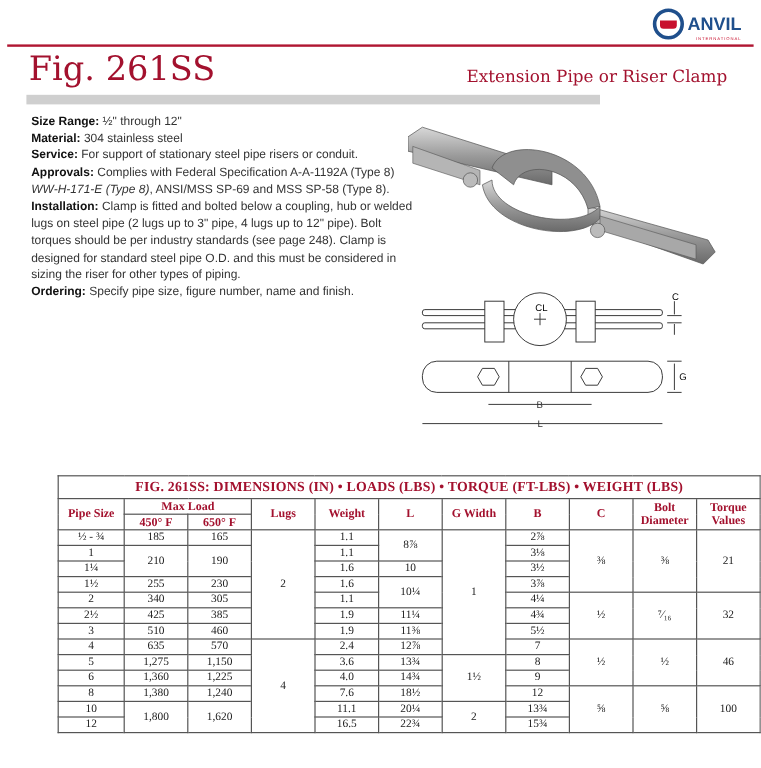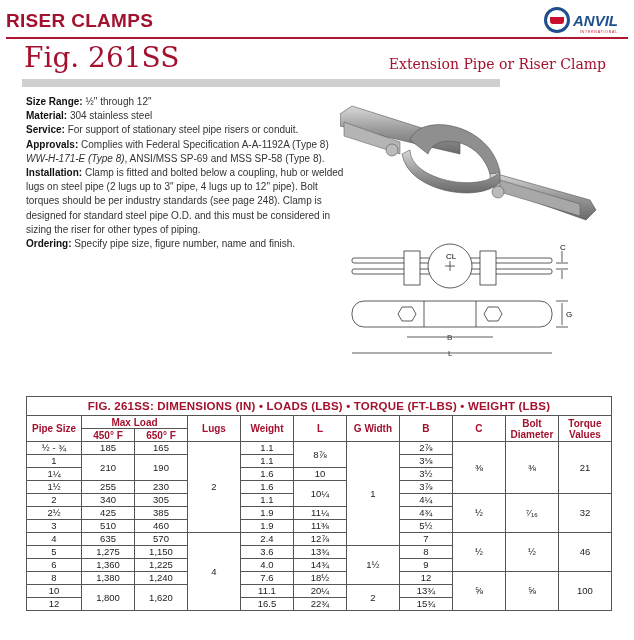--- a/index.html
+++ b/index.html
@@ -2,42 +2,41 @@
 <html><head>
 <meta charset="utf-8">
 <style>
   * { box-sizing: border-box; margin: 0; padding: 0; }
   body { width: 634px; height: 640px; background: #fff; font-family: "Liberation Sans", sans-serif; color: #222; position: relative; overflow: hidden; }
   .header { position: absolute; left: 0; top: 0; width: 634px; height: 38px; }
   .section-title { position: absolute; left: 6px; top: 10px; font-weight: bold; font-size: 19px; color: #a3112e; letter-spacing: 0.3px; }
   .logo { position: absolute; right: 16px; top: 6px; height: 28px; display: flex; align-items: center; }
   .logo-ring { width: 26px; height: 26px; border-radius: 50%; border: 3px solid #1f4f8c; position: relative; background: #fff; }
   .logo-anvil { position: absolute; left: 3px; top: 7px; width: 14px; height: 7px; background: #c8102e; border-radius: 0 0 3px 3px; }
-  .logo-text { margin-left: 3px; font-weight: bold; font-size: 15px; color: #1f4f8c; font-style: italic; line-height: 1; }
+  .logo-text { margin-left: 3px; font-weight: bold; font-size: 15px; color: #1f4f8c; line-height: 1; }
   .logo-sub { position: absolute; right: 0; top: 24px; font-size: 3.5px; color: #c8102e; letter-spacing: 0.8px; }
   .rule { position: absolute; left: 6px; top: 37px; width: 622px; height: 2px; background: #b01632; }
   .fig-title { position: absolute; left: 24px; top: 41px; font-family: "DejaVu Serif", serif; font-weight: normal; font-size: 28px; color: #a3112e; }
   .fig-sub { position: absolute; right: 28px; top: 56px; font-family: "DejaVu Serif", serif; font-weight: normal; font-size: 14px; color: #a3112e; }
   .graybar { position: absolute; left: 22px; top: 79px; width: 478px; height: 8px; background: #cfcfcf; }
   .specs { position: absolute; left: 26px; top: 95px; width: 320px; font-size: 10px; line-height: 14.2px; color: #333; }
   .specs b { color: #111; }
   .photo { position: absolute; left: 340px; top: 92px; width: 262px; height: 140px; }
   .drawing { position: absolute; left: 350px; top: 243px; width: 250px; height: 130px; }
   .table-wrap { position: absolute; left: 26px; top: 396px; width: 586px; }
-  table { border-collapse: collapse; width: 100%; font-size: 9.5px; font-family: Liberation Sans, sans-serif; }
+  table { border-collapse: collapse; width: 100%; font-size: 9.5px; font-family: Liberation Serif, serif; margin-left: 22px; }
   td, th { border: 1.2px solid #555; text-align: center; padding: 0; height: 13px; line-height: 12px; }
   .t-title th { color: #a3112e; font-size: 11.5px; font-weight: bold; height: 19px; letter-spacing: 0.2px; }
   .t-head th { color: #a3112e; font-weight: bold; font-size: 10px; line-height: 11px; }
   td { color: #222; }
 </style>
 </head>
 <body>
 
 <div class="header">
-  <div class="section-title">RISER CLAMPS</div>
   <div class="logo">
     <div class="logo-ring">
         <div class="logo-anvil"></div>
       </div>
     <span class="logo-text">ANVIL</span>
     <span class="logo-sub">INTERNATIONAL</span>
   </div>
 </div>
 <div class="rule"></div>
 <div class="fig-title">Fig. 261SS</div>

